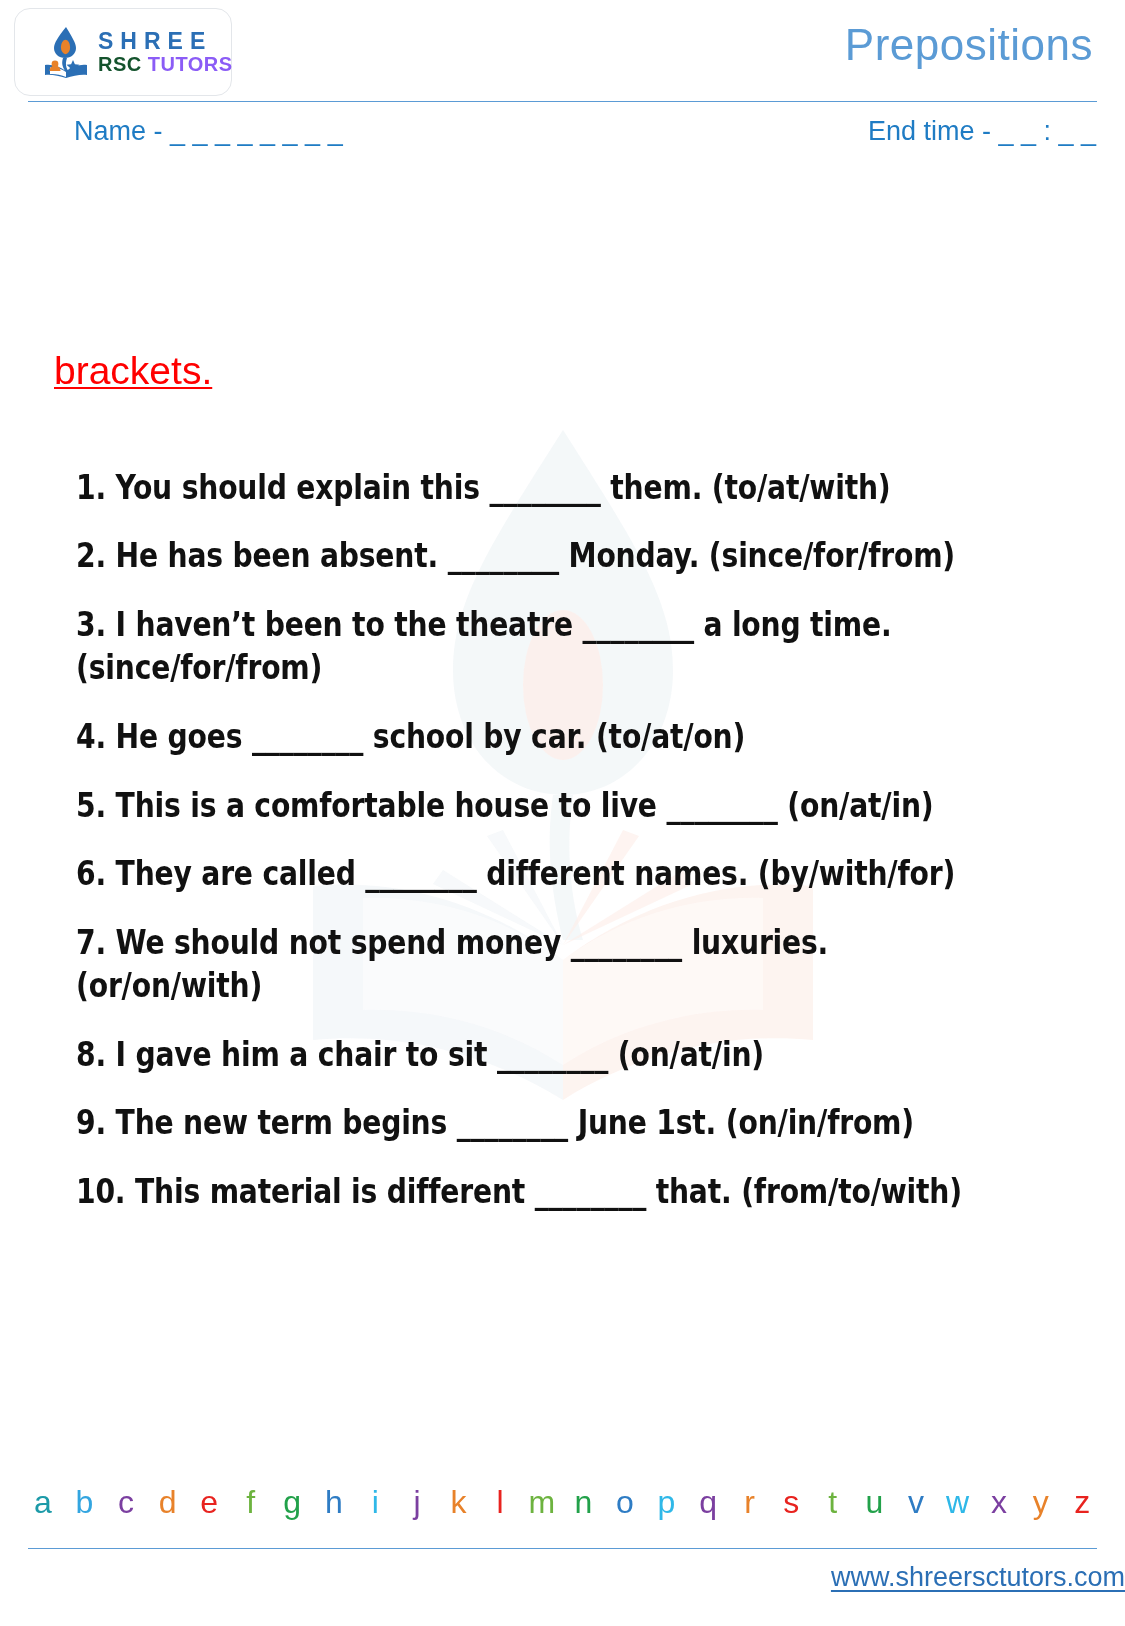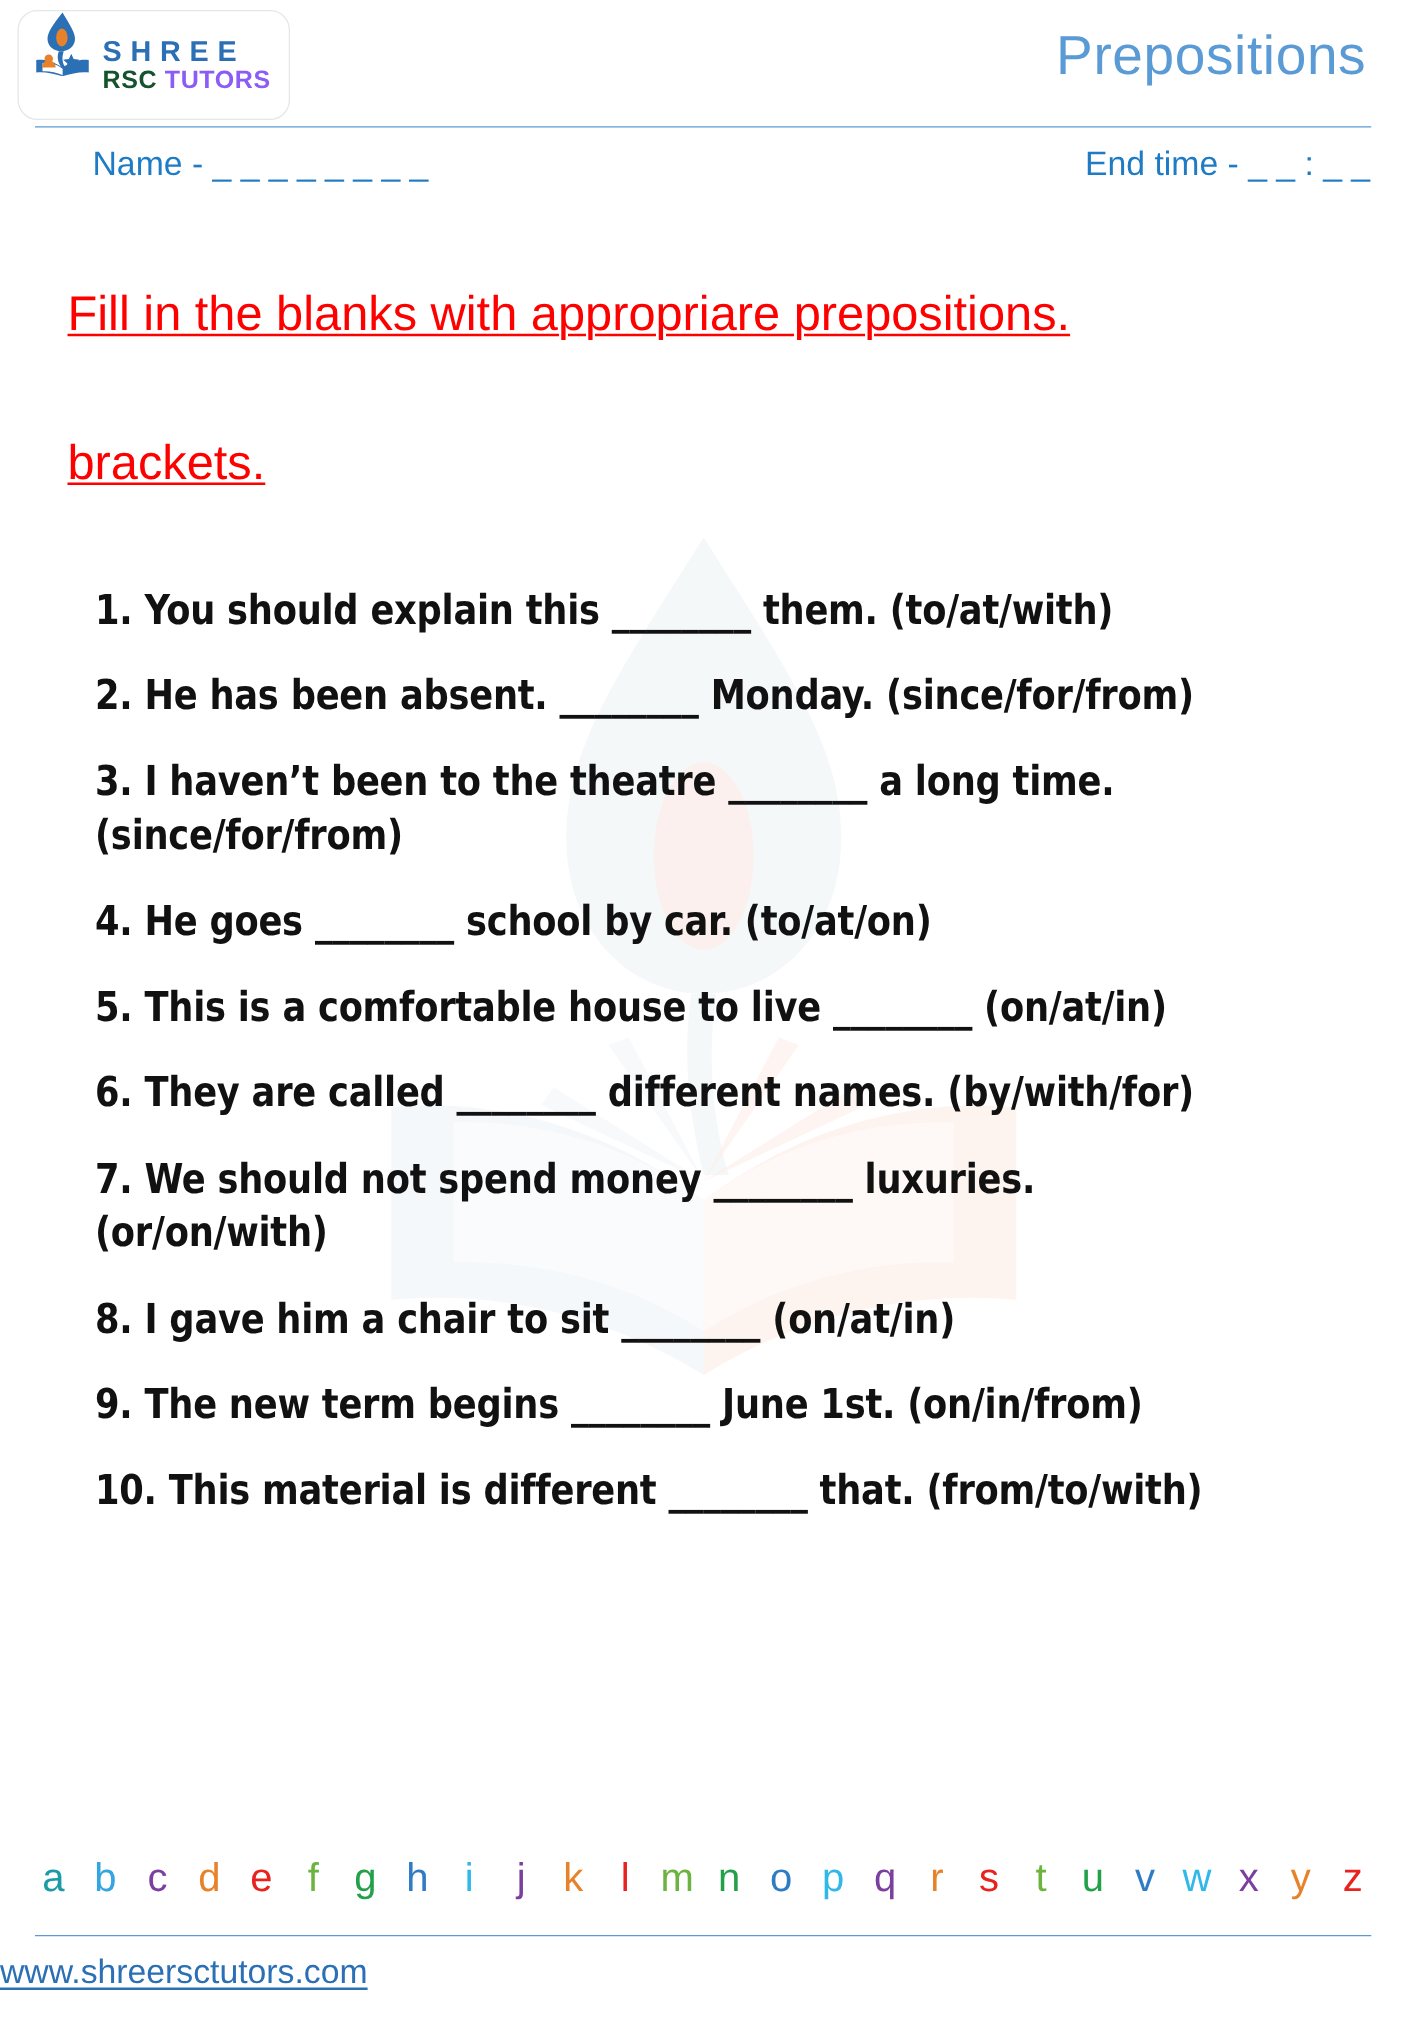--- a/index.html
+++ b/index.html
@@ -41,21 +41,22 @@
   #logo-box {
     position: absolute;
     left: 14px;
     top: 8px;
     width: 218px;
     height: 88px;
     border: 1px solid #e3e6ea;
     border-radius: 16px;
     background: #ffffff;
     display: flex;
-    padding-left: 12px;
+    align-items: center;
+    padding-left: 28px;
   }
 
   #logo-mark { width: 46px; height: 52px; flex: 0 0 46px; }
 
   #logo-words {
     margin-left: 9px;
     display: flex;
     flex-direction: column;
     justify-content: center;
     line-height: 1.05;
@@ -173,21 +174,21 @@
     height: 1px;
     background: #5B9BD5;
   }
 
   #footer-link {
     position: absolute;
     z-index: 2;
     left: 0;
     right: 0;
     top: 1562px;
-    text-align: left;
+    text-align: right;
     font-size: 27px;
     color: #2B6FB5;
     text-decoration: underline;
     text-underline-offset: 4px;
   }
 </style>
 </head>
 <body>
 
 <svg id="watermark" viewBox="0 0 620 720" aria-hidden="true">
@@ -232,21 +233,21 @@
 
   <div id="worksheet-title" style="color: rgb(91, 155, 213);">Prepositions</div>
   <div id="header-rule" style="background: rgb(91, 155, 213);"></div>
 </div>
 
 <div id="meta-row" style="color: rgb(31, 124, 196);">
   <div class="meta-field" id="meta-name">Name - _ _ _ _ _ _ _ _</div>
   <div class="meta-field" id="meta-end">End time - _ _ : _ _</div>
 </div>
 
-<div id="instruction" style="color: rgb(255, 0, 0);"><span>Fill in the blanks with appropriare prepositions.</span><br><br><span>brackets.</span></div>
+<div id="instruction" style="color: rgb(255, 0, 0);"><br><br><span>brackets.</span></div>
 
 <div id="questions">
   <div class="question">1. You should explain this ________ them. (to/at/with)</div>
   <div class="question">2. He has been absent. ________ Monday. (since/for/from)</div>
   <div class="question">3. I haven’t been to the theatre ________ a long time.
 (since/for/from)</div>
   <div class="question">4. He goes ________ school by car. (to/at/on)</div>
   <div class="question">5. This is a comfortable house to live ________ (on/at/in)</div>
   <div class="question">6. They are called ________ different names. (by/with/for)</div>
   <div class="question">7. We should not spend money ________ luxuries.

